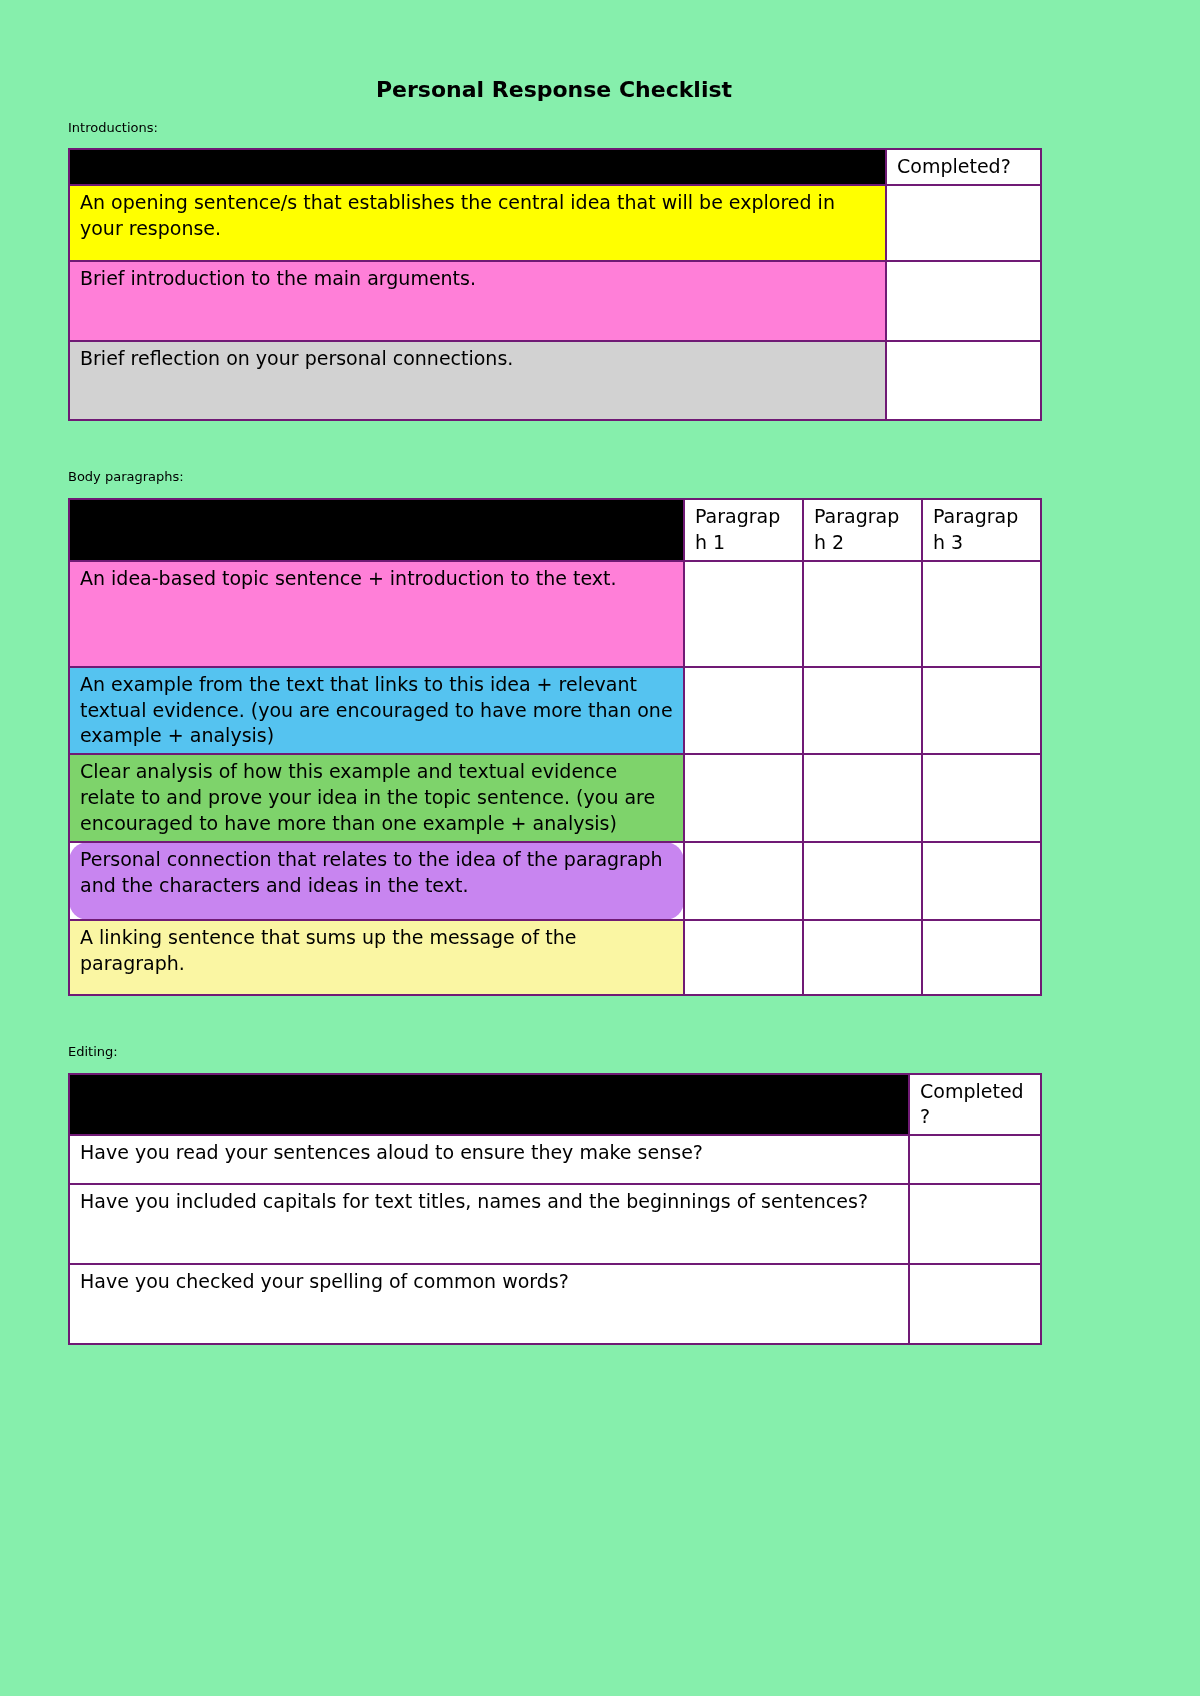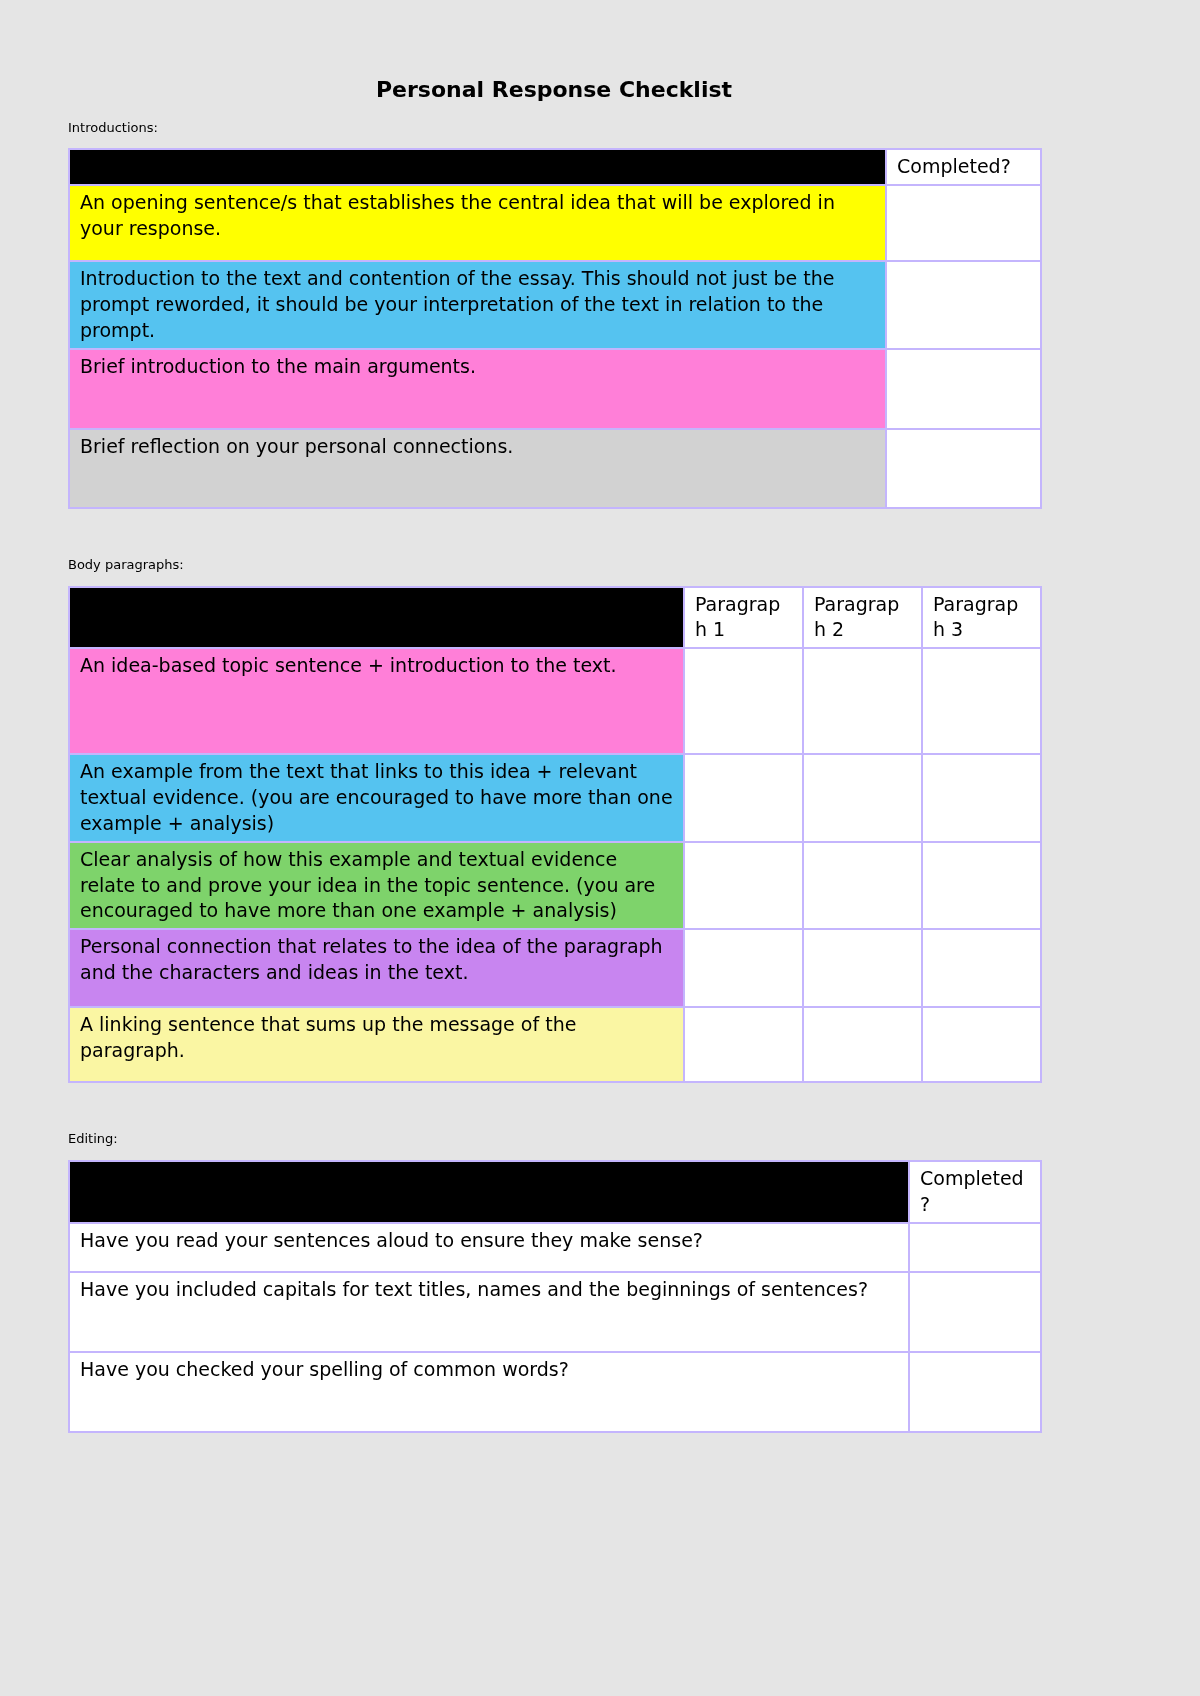--- a/index.html
+++ b/index.html
@@ -9,21 +9,21 @@
     height: 1696px;
     font-family: "DejaVu Sans", "Liberation Sans", sans-serif;
     color: #000;
   }
   .page {
     position: relative;
     width: 1200px;
     height: 1696px;
     padding: 76px 0 0 68px;
     overflow: hidden;
-    background: #e5e5e5;
+    background: #86efac;
   }
   .content { width: 972px; }
   .title {
     font-size: 22px;
     font-weight: bold;
     text-align: center;
     width: 972px;
     margin-bottom: 16px;
     line-height: 1.25;
   }
@@ -33,21 +33,21 @@
     line-height: 1.3;
   }
   .gap-top { margin-top: 48px; }
   table {
     border-collapse: collapse;
     table-layout: fixed;
     width: 972px;
     background: #fff;
   }
   td, th {
-    border: 2px solid #c4b5fd;
+    border: 2px solid #701a75;
     font-size: 19px;
     font-weight: normal;
     line-height: 1.36;
     vertical-align: top;
     text-align: left;
     padding: 4px 10px;
     overflow-wrap: break-word;
     word-wrap: break-word;
   }
   .black-cell { background: #000000; }
@@ -68,24 +68,20 @@
           <col style="width:817px">
           <col style="width:155px">
         </colgroup>
       <tbody>
           <tr style="height:31px">
         <th class="black-cell"></th>
         <th>Completed?</th>
       </tr>
       <tr style="height:76px">
         <td style="background-color: rgb(255, 255, 0);">An opening sentence/s that establishes the central idea that will be explored in your response.</td>
-        <td class="check-cell"></td>
-      </tr>
-      <tr style="height:80px">
-        <td style="background-color: rgb(85, 195, 240);">Introduction to the text and contention of the essay. This should not just be the prompt reworded, it should be your interpretation of the text in relation to the prompt.</td>
         <td class="check-cell"></td>
       </tr>
       <tr style="height:80px">
         <td style="background-color: rgb(255, 127, 216);">Brief introduction to the main arguments.</td>
         <td class="check-cell"></td>
       </tr>
       <tr style="height:79px">
         <td style="background-color: rgb(210, 210, 210);">Brief reflection on your personal connections.</td>
         <td class="check-cell"></td>
       </tr>
@@ -120,21 +116,21 @@
         <td class="check-cell"></td>
         <td class="check-cell"></td>
       </tr>
       <tr style="height:76px">
         <td style="background-color: rgb(126, 211, 107);">Clear analysis of how this example and textual evidence relate to and prove your idea in the topic sentence. (you are encouraged to have more than one example + analysis)</td>
         <td class="check-cell"></td>
         <td class="check-cell"></td>
         <td class="check-cell"></td>
       </tr>
       <tr style="height:78px">
-        <td style="background-color: rgb(200, 133, 240);">Personal connection that relates to the idea of the paragraph and the characters and ideas in the text.</td>
+        <td style="background-color: rgb(200, 133, 240); border-radius: 19px;">Personal connection that relates to the idea of the paragraph and the characters and ideas in the text.</td>
         <td class="check-cell"></td>
         <td class="check-cell"></td>
         <td class="check-cell"></td>
       </tr>
       <tr style="height:75px">
         <td style="background-color: rgb(250, 246, 163);">A linking sentence that sums up the message of the paragraph.</td>
         <td class="check-cell"></td>
         <td class="check-cell"></td>
         <td class="check-cell"></td>
       </tr>

